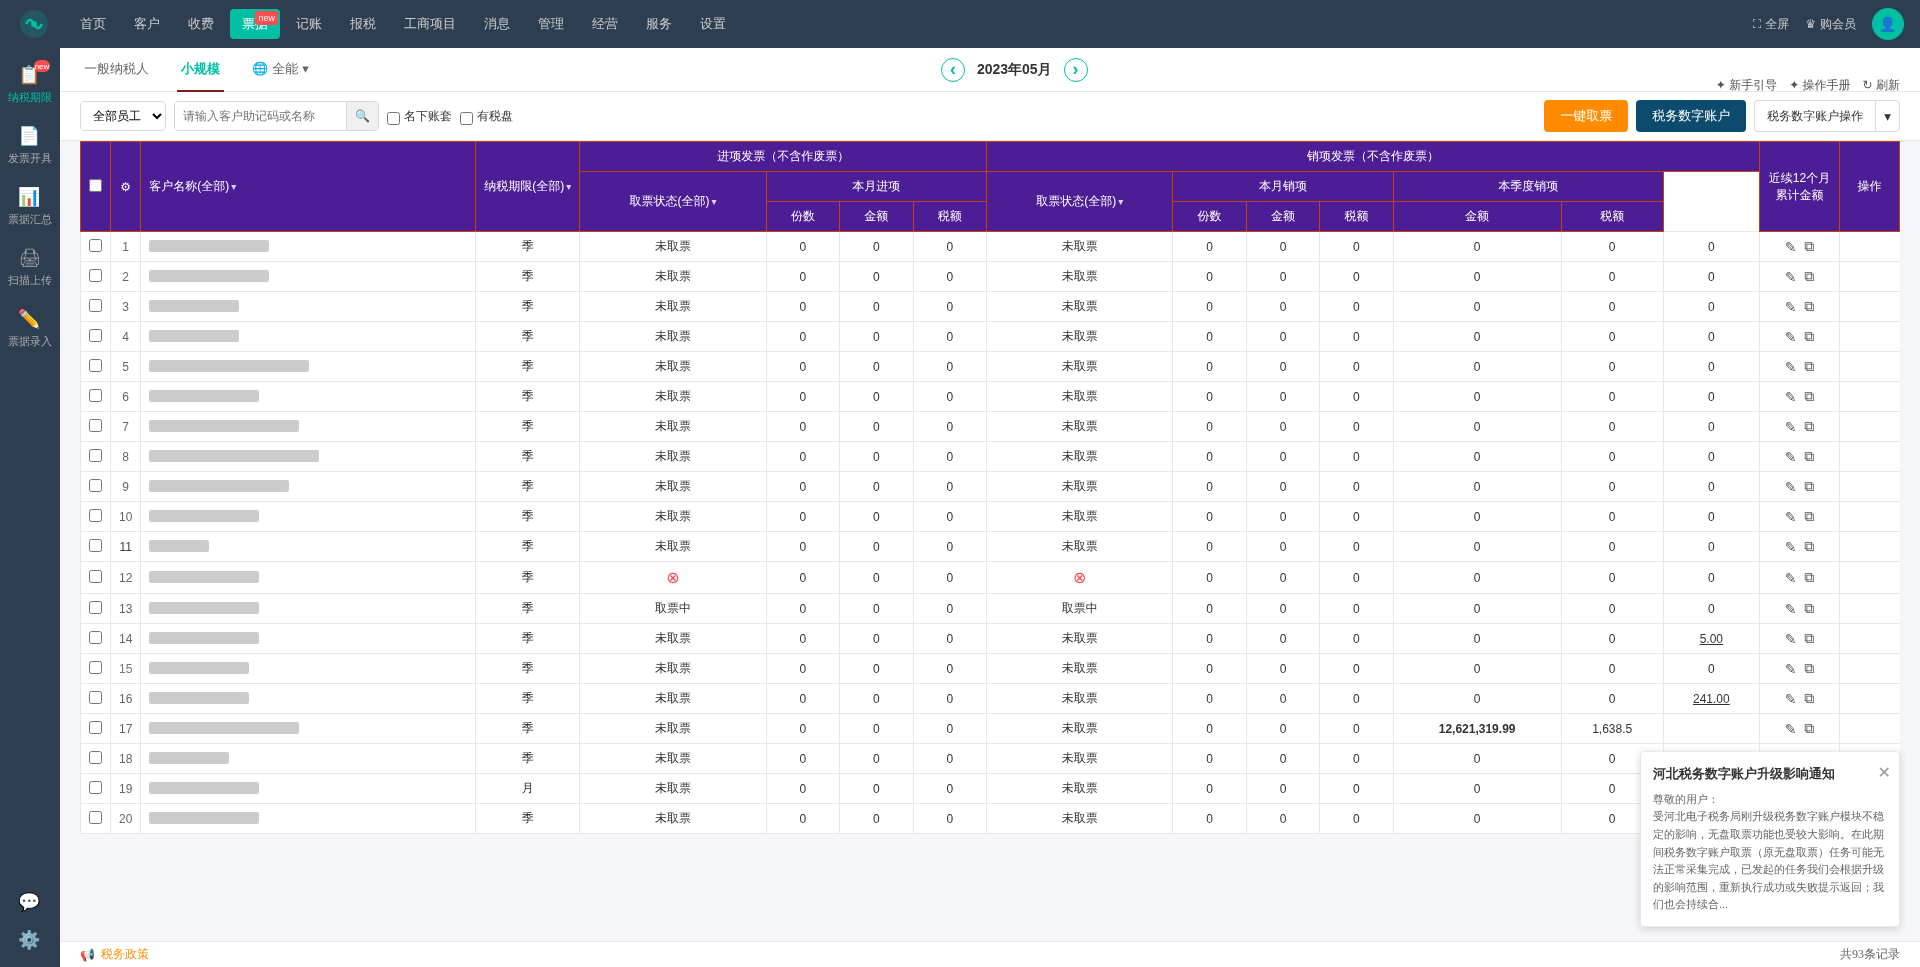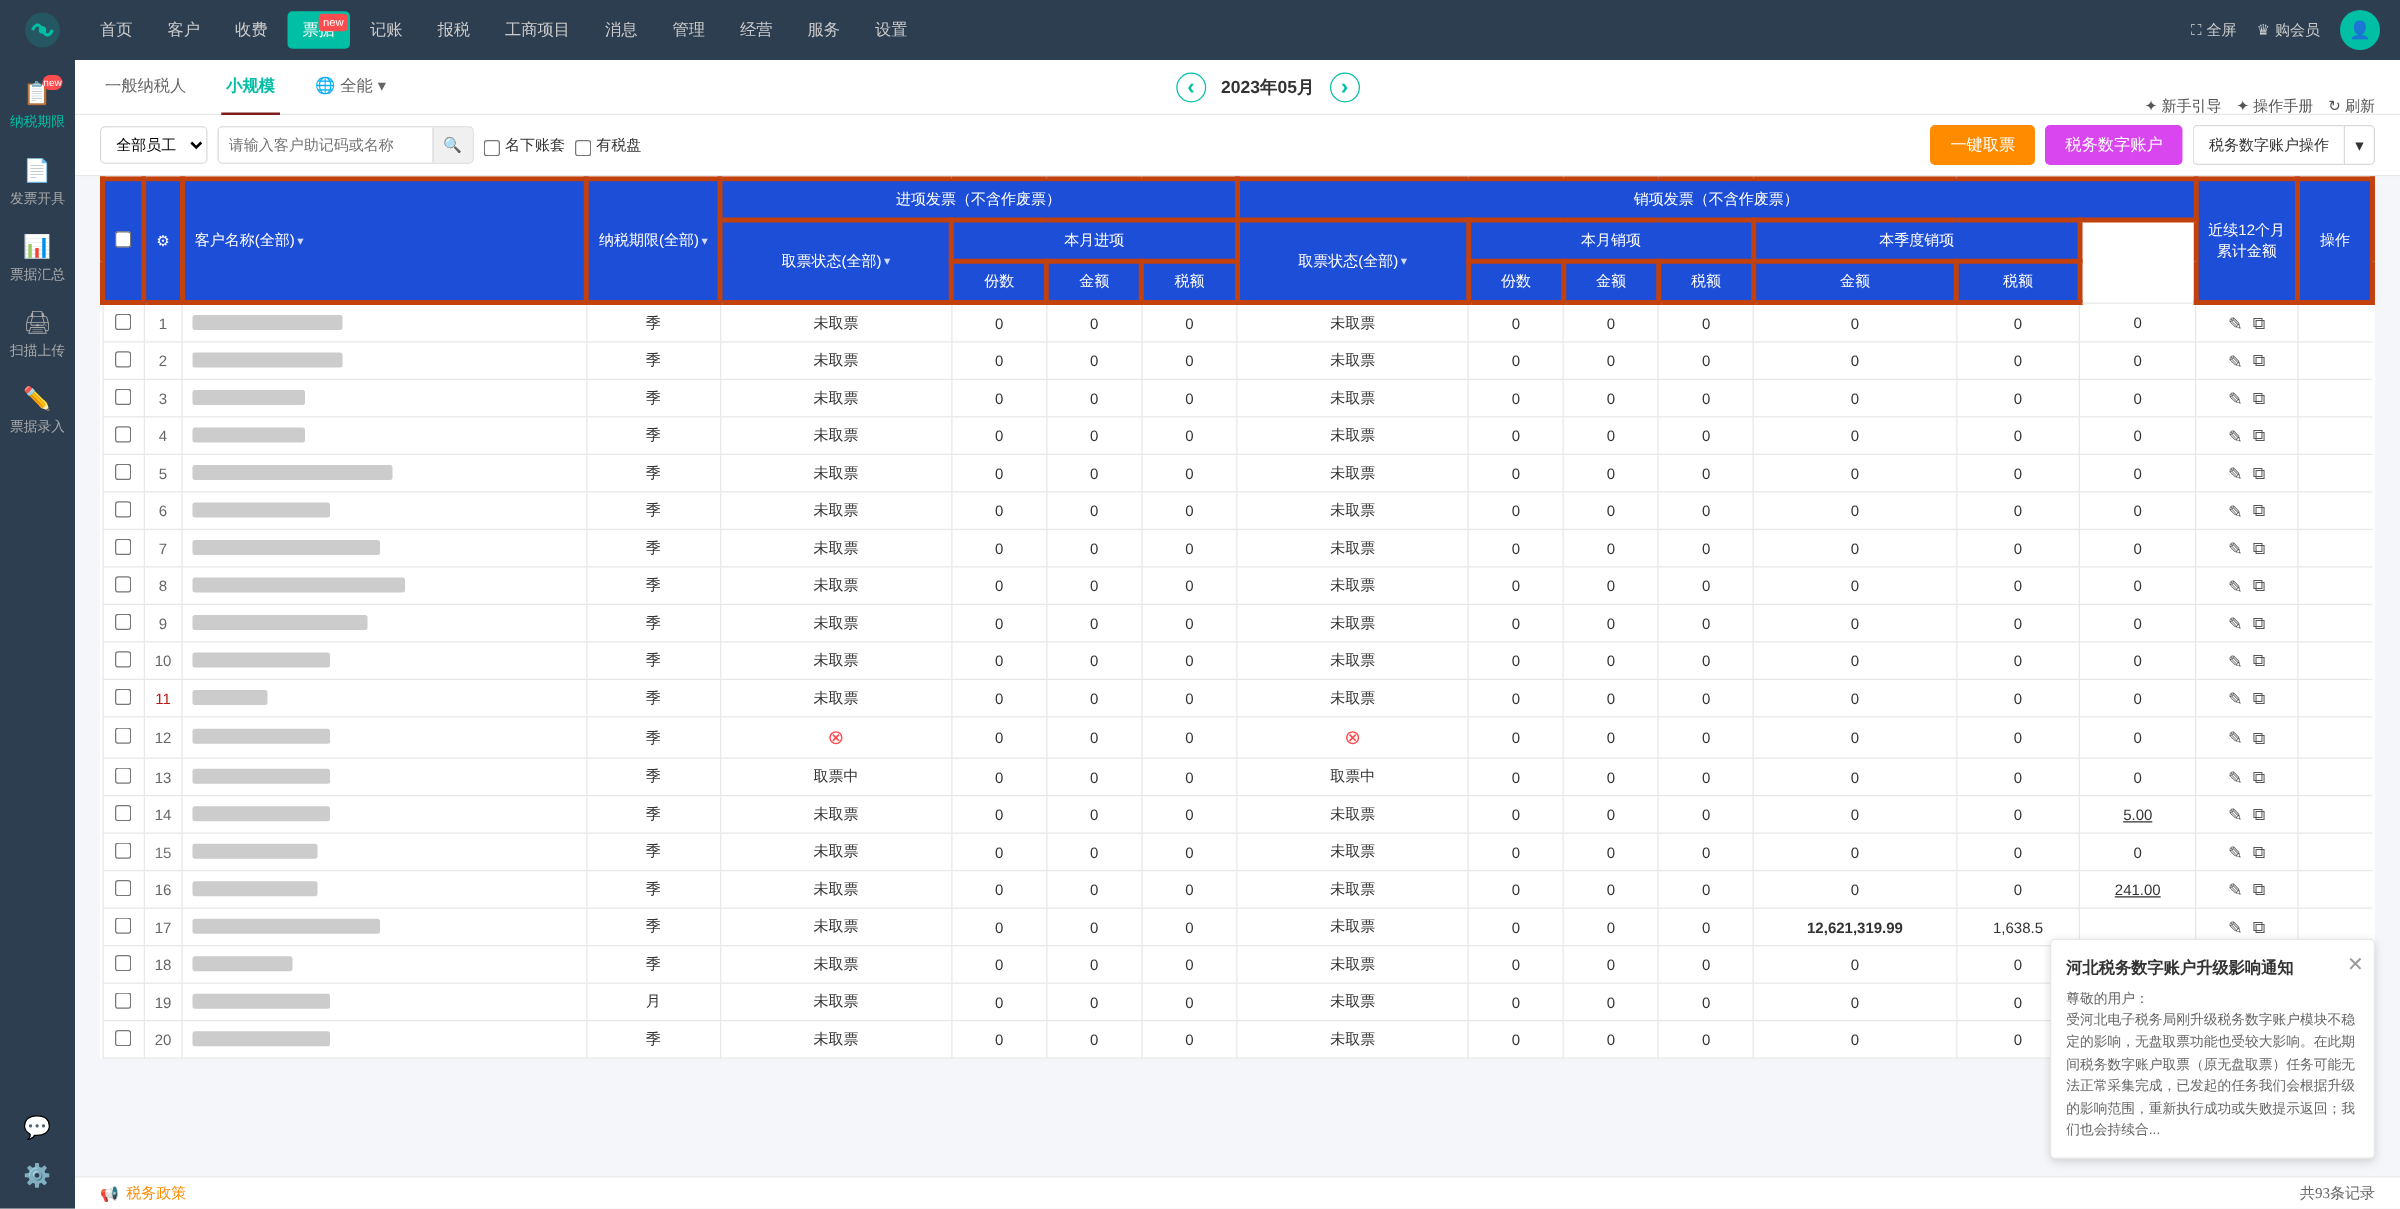--- a/index.html
+++ b/index.html
@@ -278,21 +278,21 @@
       color: #fff;
       border: none;
       border-radius: 4px;
       padding: 0 16px;
       height: 32px;
       cursor: pointer;
       font-size: 13px;
       white-space: nowrap;
     }
     .btn-teal {
-      background: #d946ef;
+      background: #0c4a6e;
       color: #fff;
       border: none;
       border-radius: 4px;
       padding: 0 16px;
       height: 32px;
       cursor: pointer;
       font-size: 13px;
       white-space: nowrap;
     }
     .btn-with-arrow {
@@ -327,27 +327,27 @@
       overflow: auto;
       padding: 0 20px 20px;
     }
     table {
       width: 100%;
       border-collapse: collapse;
       background: #fff;
       min-width: 1600px;
     }
     thead tr th {
-      background: #1d4ed8;
+      background: #4c1d95;
       color: #fff;
       padding: 6px 8px;
       text-align: center;
       font-weight: normal;
       font-size: 12px;
-      border: 4px solid #c2410c;
+      border: 1px solid #c2410c;
       white-space: nowrap;
     }
     tbody tr {
       border-bottom: 1px solid #e8e8e8;
     }
     tbody td {
       padding: 6px 8px;
       text-align: center;
       font-size: 12px;
       border: 1px solid #e8e8e8;
@@ -862,21 +862,21 @@
     <td style="">0</td>
     <td>
       <div class="action-icons">
         <span class="action-icon">✎</span>
         <span class="action-icon">⧉</span>
       </div>
     </td>
   </tr>
             <tr>
     <td><input type="checkbox" style=""></td>
-    <td style="color:#b91c1c;">11</td>
+    <td style="color:#404040;">11</td>
     <td class="customer-name">
       <span class="blurred-text" style="width:60px;">█ e</span>
     </td>
     <td>季</td>
     <td><span>未取票</span></td>
     <td>0</td>
     <td>0</td>
     <td>0</td>
     <td><span>未取票</span></td>
     <td>0</td>

